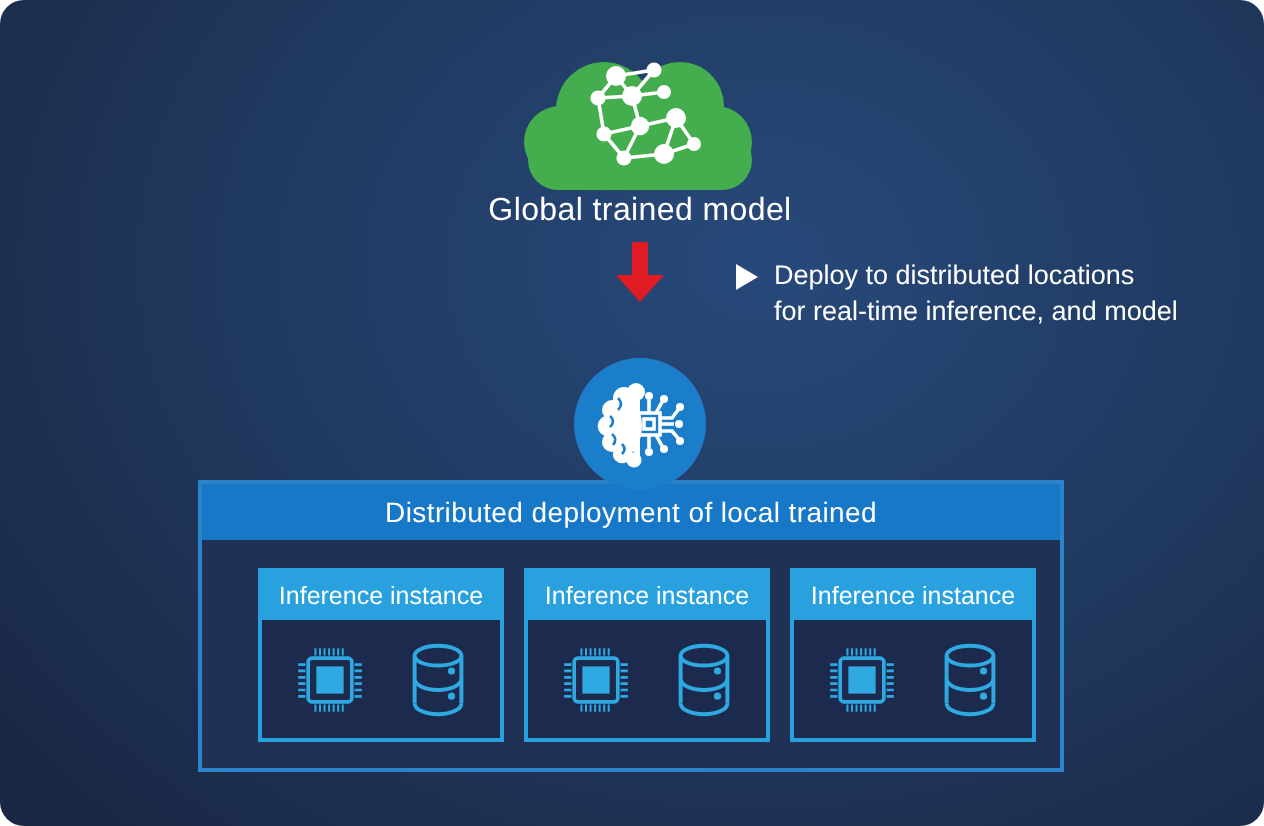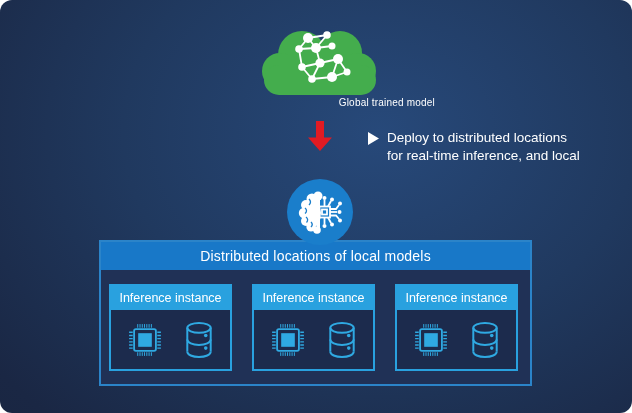--- a/index.html
+++ b/index.html
@@ -5,37 +5,37 @@
   html,body{margin:0;padding:0;background:#ffffff;font-family:"Liberation Sans",sans-serif;}
   .page{
     position:relative;width:632px;height:413px;border-radius:12px;overflow:hidden;
     background:
       radial-gradient(90% 110% at 60% 32%, #27497a 0%, #20395f 45%, #1a2744 85%, #192540 100%);
   }
   .abs{position:absolute;}
   .white-text{color:#ffffff;}
   
   .cloud-svg{left:252px;top:21px;}
-  .cloud-label{left:205px;top:97px;width:230px;text-align:right;font-size:10px;letter-spacing:.2px;}
+  .cloud-label{left:205px;top:97px;width:230px;text-align:center;font-size:16px;letter-spacing:.2px;}
   
   .down-arrow{left:307px;top:121px;}
   
   .note{left:368px;top:129px;display:flex;gap:8px;align-items:flex-start;}
   .note .tri{margin-top:3px;flex:0 0 auto;}
   .note .lines{font-size:13.5px;line-height:17.5px;}
   .note .lines div{white-space:nowrap;}
   
   .ai-circle{left:287px;top:179px;width:66px;height:66px;border-radius:50%;
     background:#1a7ecb;display:flex;align-items:center;justify-content:center;z-index:3;}
   
   .big-box{left:99px;top:240px;width:433px;height:146px;border:2px solid #2b84c9;
     background:#203156;box-sizing:border-box;z-index:1;}
   .big-box-header{height:28px;background:#1878c8;display:flex;align-items:center;
     justify-content:center;font-size:14px;color:#fff;letter-spacing:.2px;}
-  .instances{display:flex;justify-content:space-between;padding:14px 12px 0 8px;}
+  .instances{display:flex;justify-content:space-between;padding:14px 12px 0 28px;}
   .instance{width:123px;height:87px;box-sizing:border-box;border:2px solid #29a1df;
     background:#1c2b4d;display:flex;flex-direction:column;}
   .instance-header{height:24px;background:#29a1df;display:flex;align-items:center;
     justify-content:center;font-size:12.5px;color:#fff;flex:0 0 auto;}
   .instance-body{flex:1;display:flex;align-items:center;justify-content:center;gap:16px;}
 </style>
 </head>
 <body>
 
 <div class="page">
@@ -70,21 +70,21 @@
   <svg class="abs down-arrow" width="26" height="31" viewBox="0 0 26 31">
     <polygon points="9,0 17,0 17,16.5 25,16.5 13,30 1,16.5 9,16.5" fill="#e11b23"></polygon>
   </svg>
 
   <div class="abs note">
     <svg class="tri" width="11" height="13" viewBox="0 0 11 13">
       <polygon points="0,0 11,6.5 0,13" fill="#ffffff"></polygon>
     </svg>
     <div class="lines white-text">
       <div>Deploy to distributed locations</div>
-      <div>for real-time inference, and local</div>
+      <div>for real-time inference, and model</div>
     </div>
   </div>
 
   <div class="abs ai-circle">
     <svg width="48" height="48" viewBox="0 0 48 48">
       <g fill="#ffffff">
         <circle cx="16" cy="11" r="5.5"></circle>
         <circle cx="22" cy="8" r="4.5"></circle>
         <circle cx="10" cy="17" r="5"></circle>
         <circle cx="8" cy="25" r="5.2"></circle>
@@ -114,21 +114,21 @@
         <circle cx="44" cy="32.5" r="2"></circle>
         <circle cx="28.5" cy="10" r="2"></circle>
         <circle cx="36" cy="11.5" r="2"></circle>
         <circle cx="28.5" cy="38" r="2"></circle>
         <circle cx="36" cy="36.5" r="2"></circle>
       </g>
     </svg>
   </div>
 
   <div class="abs big-box">
-    <div class="big-box-header">Distributed locations of local models</div>
+    <div class="big-box-header">Distributed deployment of local trained</div>
     <div class="instances">
 
       <div class="instance">
         <div class="instance-header">Inference instance</div>
         <div class="instance-body">
           <svg width="40" height="40" viewBox="0 0 44 44">
             <rect x="10" y="10" width="24" height="24" rx="2" fill="none" stroke="#2fa9e2" stroke-width="2"></rect>
             <rect x="14.5" y="14.5" width="15" height="15" fill="#2fa9e2"></rect>
             <g stroke="#2fa9e2" stroke-width="1.5">
               <path d="M4.5,13.5 h4 M4.5,17 h4 M4.5,20.5 h4 M4.5,24 h4 M4.5,27.5 h4 M4.5,31 h4"></path>

